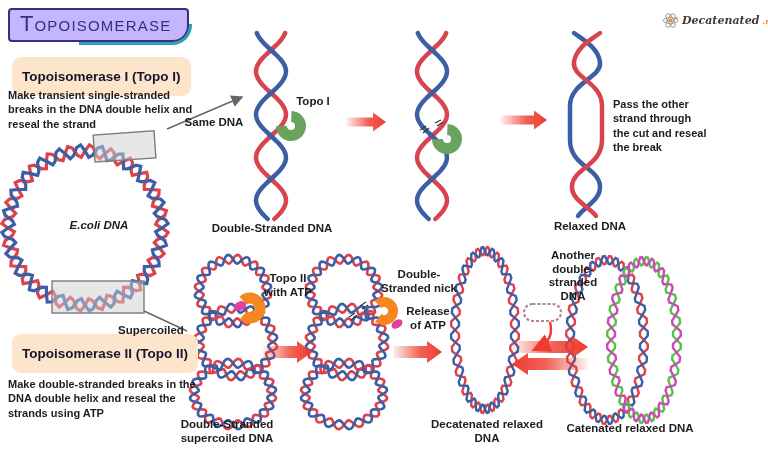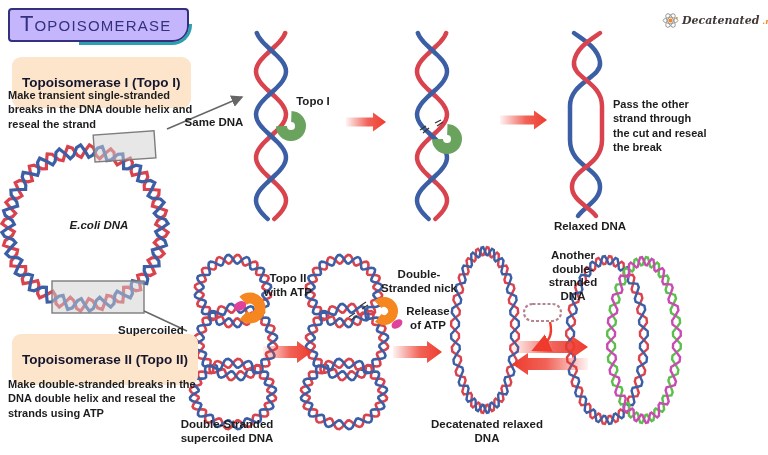--- a/index.html
+++ b/index.html
@@ -15,21 +15,21 @@
   .title-box{position:absolute;left:8px;top:8px;border:2px solid var(--c-indigo);
     border-radius:4px 4px 16px 4px;background:#c4b5fd;padding:1px 16px 3px 10px;z-index:3;}
   .title-box::after{content:'';position:absolute;right:-5px;bottom:-5px;width:62%;height:60%;
     border-right:3px solid var(--c-teal);border-bottom:3px solid var(--c-teal);
     border-bottom-right-radius:20px;}
   .title-box .cap{font-size:22px;color:var(--c-indigo);letter-spacing:1px;}
   .title-box .rest{font-size:15px;color:var(--c-indigo);letter-spacing:1.2px;}
   .logo{position:absolute;left:662px;top:12px;display:flex;align-items:center;gap:3px;z-index:3;}
   .logo .brand{font:italic bold 11px "DejaVu Serif",serif;color:#433a3a;}
   .logo .tld{font:italic bold 8px "DejaVu Serif",serif;color:var(--c-orange);}
-  .heading{position:absolute;background:var(--c-peach);border-radius:9px;padding:18px 10px;
+  .heading{position:absolute;background:var(--c-peach);border-radius:9px;padding:12px 10px;
     font-weight:bold;font-size:13.5px;color:#15152e;z-index:3;white-space:nowrap;}
   .para{position:absolute;font-weight:bold;font-size:11px;line-height:1.3;color:var(--c-text);z-index:3;}
   .lbl{position:absolute;font-weight:bold;font-size:11.5px;line-height:1.18;color:var(--c-text);
     text-align:center;transform:translateX(-50%);z-index:3;}
   .lbl-left{transform:none;text-align:left;}
   .italic{font-style:italic;}
 </style>
 </head>
 <body>
 
@@ -148,21 +148,23 @@
 
   <div class="heading" style="left:12px;top:57px;">Topoisomerase I (Topo I)</div>
   <div class="para" style="left:8px;top:88px;width:200px;">Make transient single-stranded breaks in the DNA double helix and reseal the strand</div>
   <div class="heading" style="left:12px;top:334px;">Topoisomerase II (Topo II)</div>
   <div class="para" style="left:8px;top:377px;width:190px;">Make double-stranded breaks in the DNA double helix and reseal the strands using ATP</div>
 
   <div class="lbl italic" style="left:99px;top:219px;">E.coli DNA</div>
   <div class="lbl lbl-left" style="left:118px;top:324px;">Supercoiled</div>
   <div class="lbl" style="left:214px;top:116px;">Same DNA</div>
   <div class="lbl" style="left:313px;top:95px;">Topo I</div>
+  <div class="lbl" style="left:272px;top:222px;">Double-Stranded DNA</div>
   <div class="para" style="left:613px;top:97px;width:95px;">Pass the other strand through the cut and reseal the break</div>
   <div class="lbl" style="left:590px;top:220px;">Relaxed DNA</div>
   <div class="lbl" style="left:288px;top:272px;width:58px;">Topo II with ATP</div>
   <div class="lbl" style="left:227px;top:418px;width:115px;">Double-Stranded supercoiled DNA</div>
   <div class="lbl" style="left:419px;top:268px;width:82px;">Double-Stranded nick</div>
   <div class="lbl" style="left:428px;top:305px;width:52px;">Release of ATP</div>
   <div class="lbl" style="left:573px;top:249px;width:58px;">Another double-stranded DNA</div>
   <div class="lbl" style="left:487px;top:418px;width:130px;">Decatenated relaxed DNA</div>
+  <div class="lbl" style="left:630px;top:422px;width:170px;">Catenated relaxed DNA</div>
 </div>
 
 </body></html>

